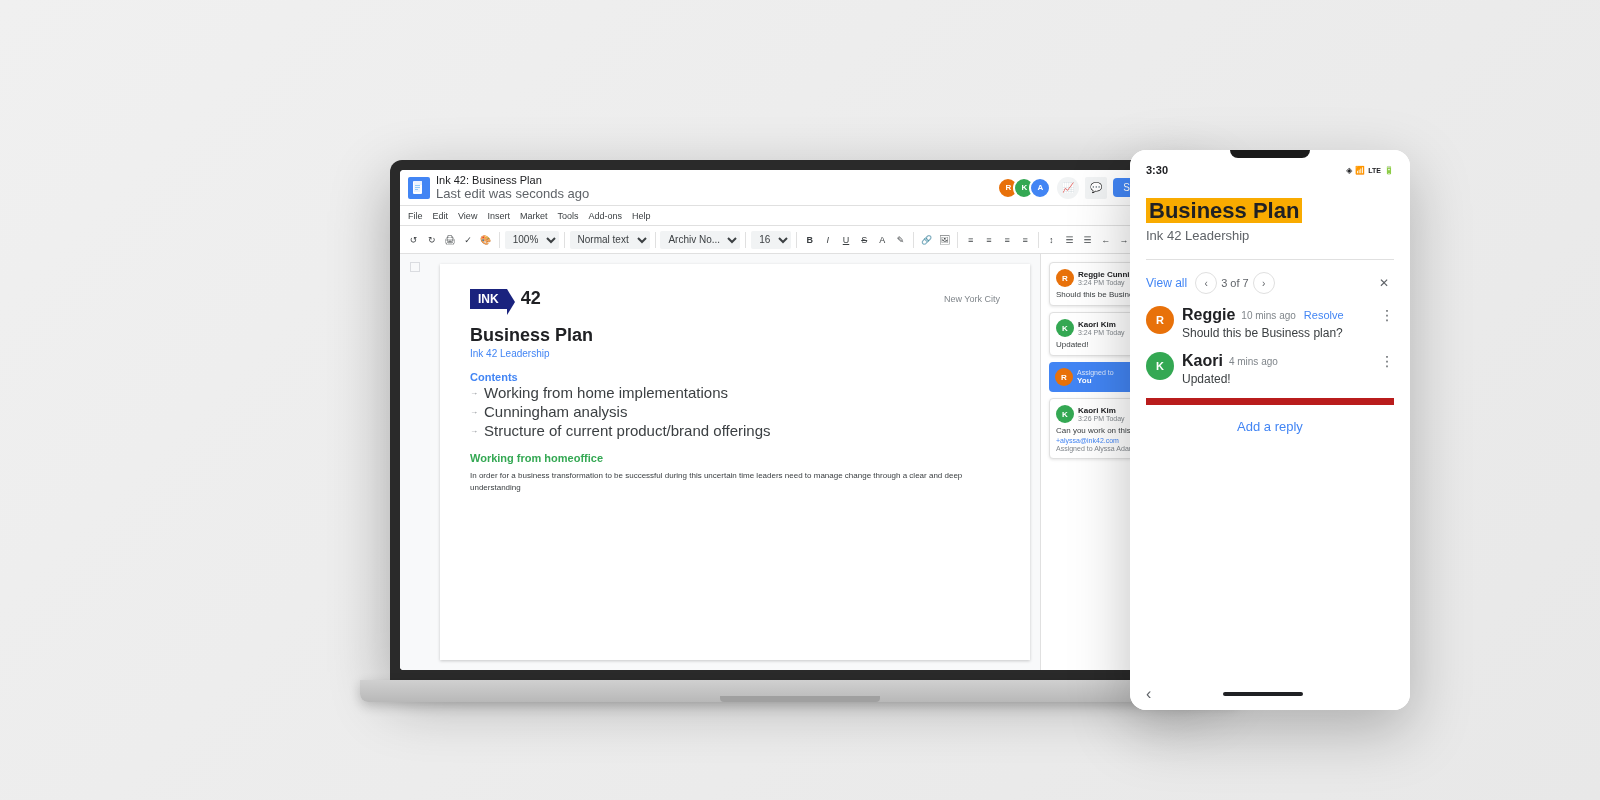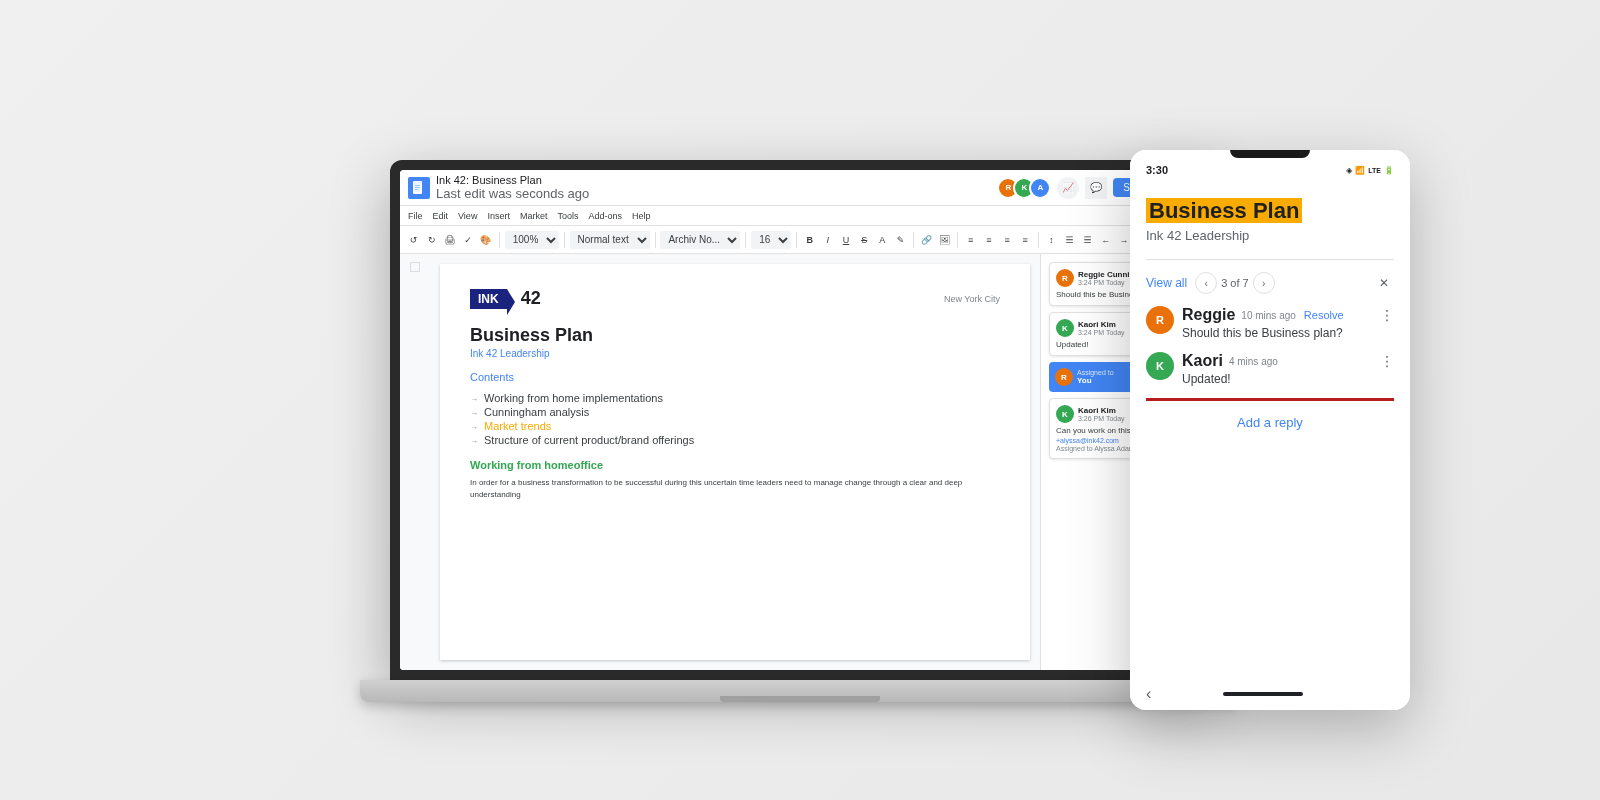--- a/index.html
+++ b/index.html
@@ -274,27 +274,26 @@
     }
 
     .doc-subtitle {
       font-size: 10px;
       color: #4285f4;
       margin-bottom: 12px;
     }
 
     .doc-section-title {
       font-size: 11px;
-      font-weight: normal;
+      font-weight: bold;
       color: #4285f4;
-      margin-bottom: 8px;
     }
 
     .doc-list-item {
-      font-size: 11px;
+      font-size: 15px;
       color: #3c4043;
       padding: 1px 0 1px 14px;
       position: relative;
       display: flex;
       align-items: center;
       gap: 4px;
     }
 
     .doc-list-item::before {
       content: '→';
@@ -585,21 +584,21 @@
       font-weight: 500;
       margin-left: 8px;
     }
 
     .phone-comment-text {
       font-size: 12px;
       color: #3c4043;
     }
 
     .phone-reply-area {
-      border-top: 3px solid #b91c1c;
+      border-top: 7px solid #b91c1c;
       margin-top: 12px;
       padding-top: 12px;
       text-align: center;
     }
 
     .phone-reply-text {
       font-size: 13px;
       color: #4285f4;
     }
 
@@ -756,21 +755,20 @@
               </div>
 
               <div class="doc-title">Business Plan</div>
               <div class="doc-subtitle">Ink 42 Leadership</div>
 
               <div class="doc-section-title">Contents</div>
 
               <div>
                 <div class="doc-list-item">Working from home implementations</div>
                 <div class="doc-list-item">Cunningham analysis</div>
-                <div class="doc-list-item highlighted">Market trends</div>
                 <div class="doc-list-item">Structure of current product/brand offerings</div>
               </div>
 
               <div class="doc-section-title2">
                 <span>Working from </span><span style="color:#34a853;">home</span><span>office</span>
               </div>
 
               <div class="doc-body-text">In order for a business transformation to be successful during this uncertain time leaders need to manage change through a clear and deep understanding</div>
 
             </div>

